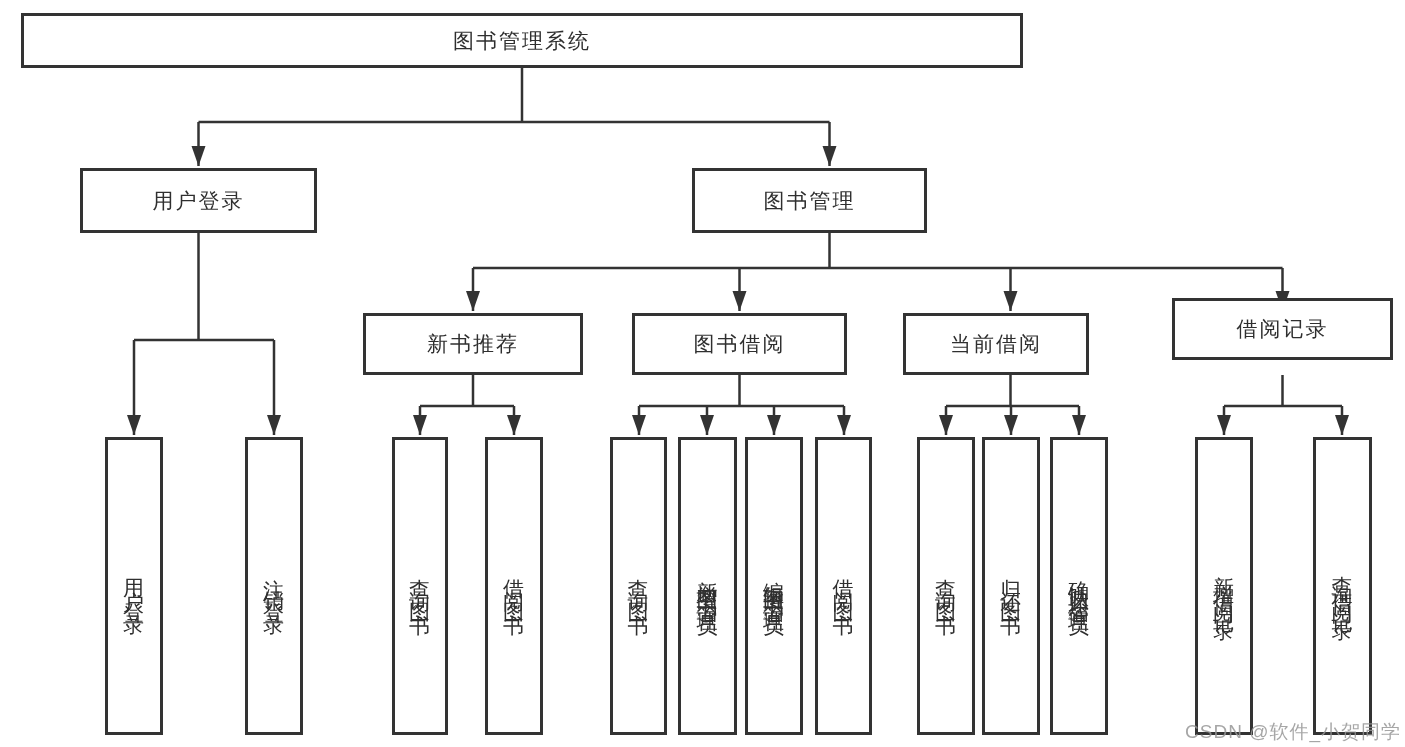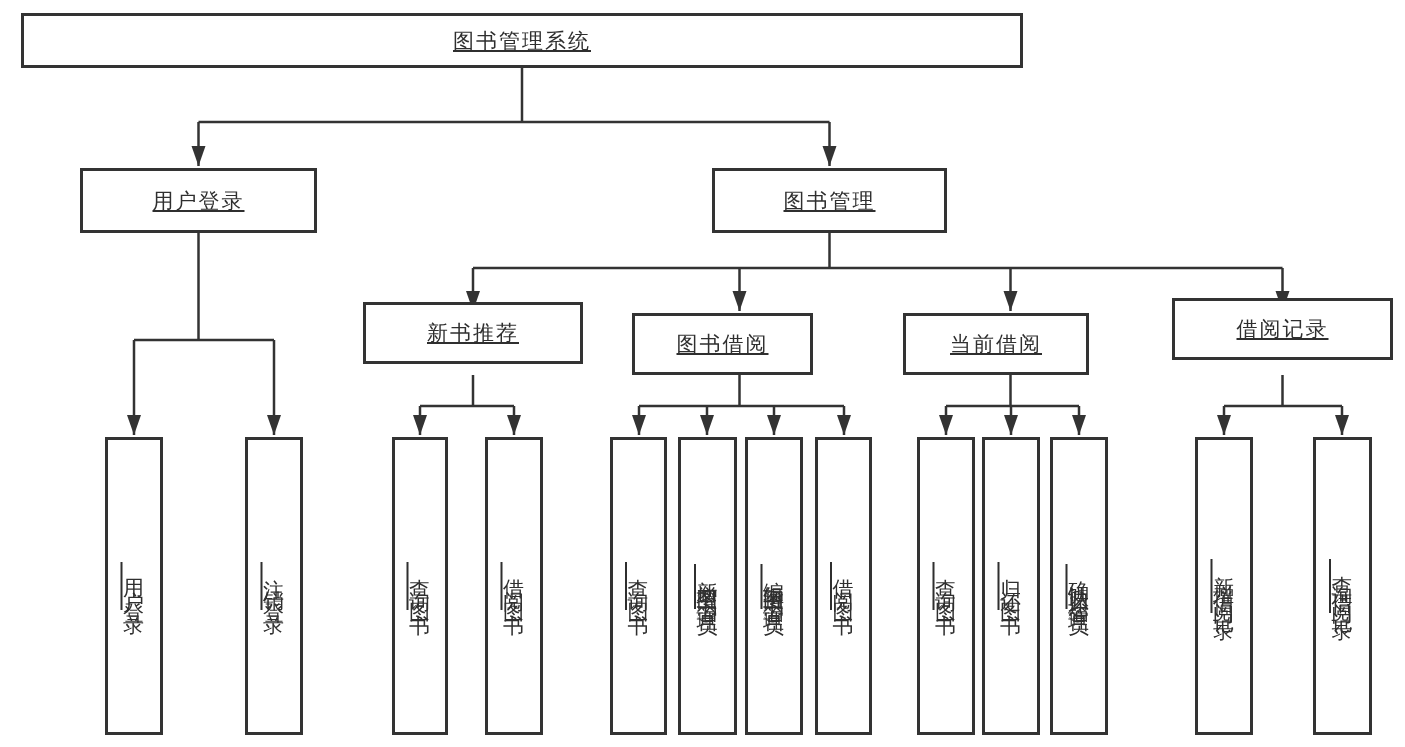--- a/index.html
+++ b/index.html
@@ -4,21 +4,21 @@
 <style>
   html,body{margin:0;padding:0;background:#ffffff;}
   .stage{
     position:relative;width:1405px;height:747px;background:#ffffff;overflow:hidden;
     font-family:"Liberation Sans",sans-serif;color:#2f2f2f;
   }
   .connectors{position:absolute;left:0;top:0;width:1405px;height:747px;}
   .ln{stroke:#333333;stroke-width:2.5;fill:none;}
   .box{
     position:absolute;box-sizing:border-box;border:3px solid #333333;background:#ffffff;
-    display:flex;align-items:center;justify-content:center;text-decoration:underline;
+    display:flex;align-items:center;justify-content:center;
   }
   .box.h .t{font-size:21px;letter-spacing:2px;white-space:nowrap;color:#2f2f2f;}
   .box.v .t{
     writing-mode:vertical-rl;text-orientation:mixed;
     font-size:21px;color:#2f2f2f;line-height:1;white-space:nowrap;
   }
   .box.v .t.s4{letter-spacing:12px;}
   .box.v .t.s6{letter-spacing:9px;}
   .box.v .t.s10{letter-spacing:5px;}
   .watermark{
@@ -93,28 +93,28 @@
     </g>
   </svg>
 
   <div class="box h" style="left:21px;top:13px;width:1002px;height:55px">
     <span class="t">图书管理系统</span>
   </div>
 
   <div class="box h" style="left:80px;top:168px;width:237px;height:65px">
     <span class="t">用户登录</span>
   </div>
-  <div class="box h" style="left:712px;top:168px;width:235px;height:65px">
+  <div class="box h" style="left:692px;top:168px;width:235px;height:65px">
     <span class="t">图书管理</span>
   </div>
 
-  <div class="box h" style="left:363px;top:302px;width:220px;height:62px">
+  <div class="box h" style="left:363px;top:313px;width:220px;height:62px">
     <span class="t">新书推荐</span>
   </div>
-  <div class="box h" style="left:632px;top:313px;width:181px;height:62px">
+  <div class="box h" style="left:632px;top:313px;width:215px;height:62px">
     <span class="t">图书借阅</span>
   </div>
   <div class="box h" style="left:903px;top:313px;width:186px;height:62px">
     <span class="t">当前借阅</span>
   </div>
   <div class="box h" style="left:1172px;top:298px;width:221px;height:62px">
     <span class="t">借阅记录</span>
   </div>
 
   <div class="box v" style="left:105px;top:437px;width:58px;height:298px">
@@ -154,14 +154,15 @@
     <span class="t s10">确认归还（管理员）</span>
   </div>
 
   <div class="box v" style="left:1195px;top:437px;width:58px;height:298px">
     <span class="t s6">新增借阅记录</span>
   </div>
   <div class="box v" style="left:1313px;top:437px;width:59px;height:298px">
     <span class="t s6">查询借阅记录</span>
   </div>
 
+  <div class="watermark">CSDN @软件_小贺同学</div>
 
 </div>
 
 </body></html>

